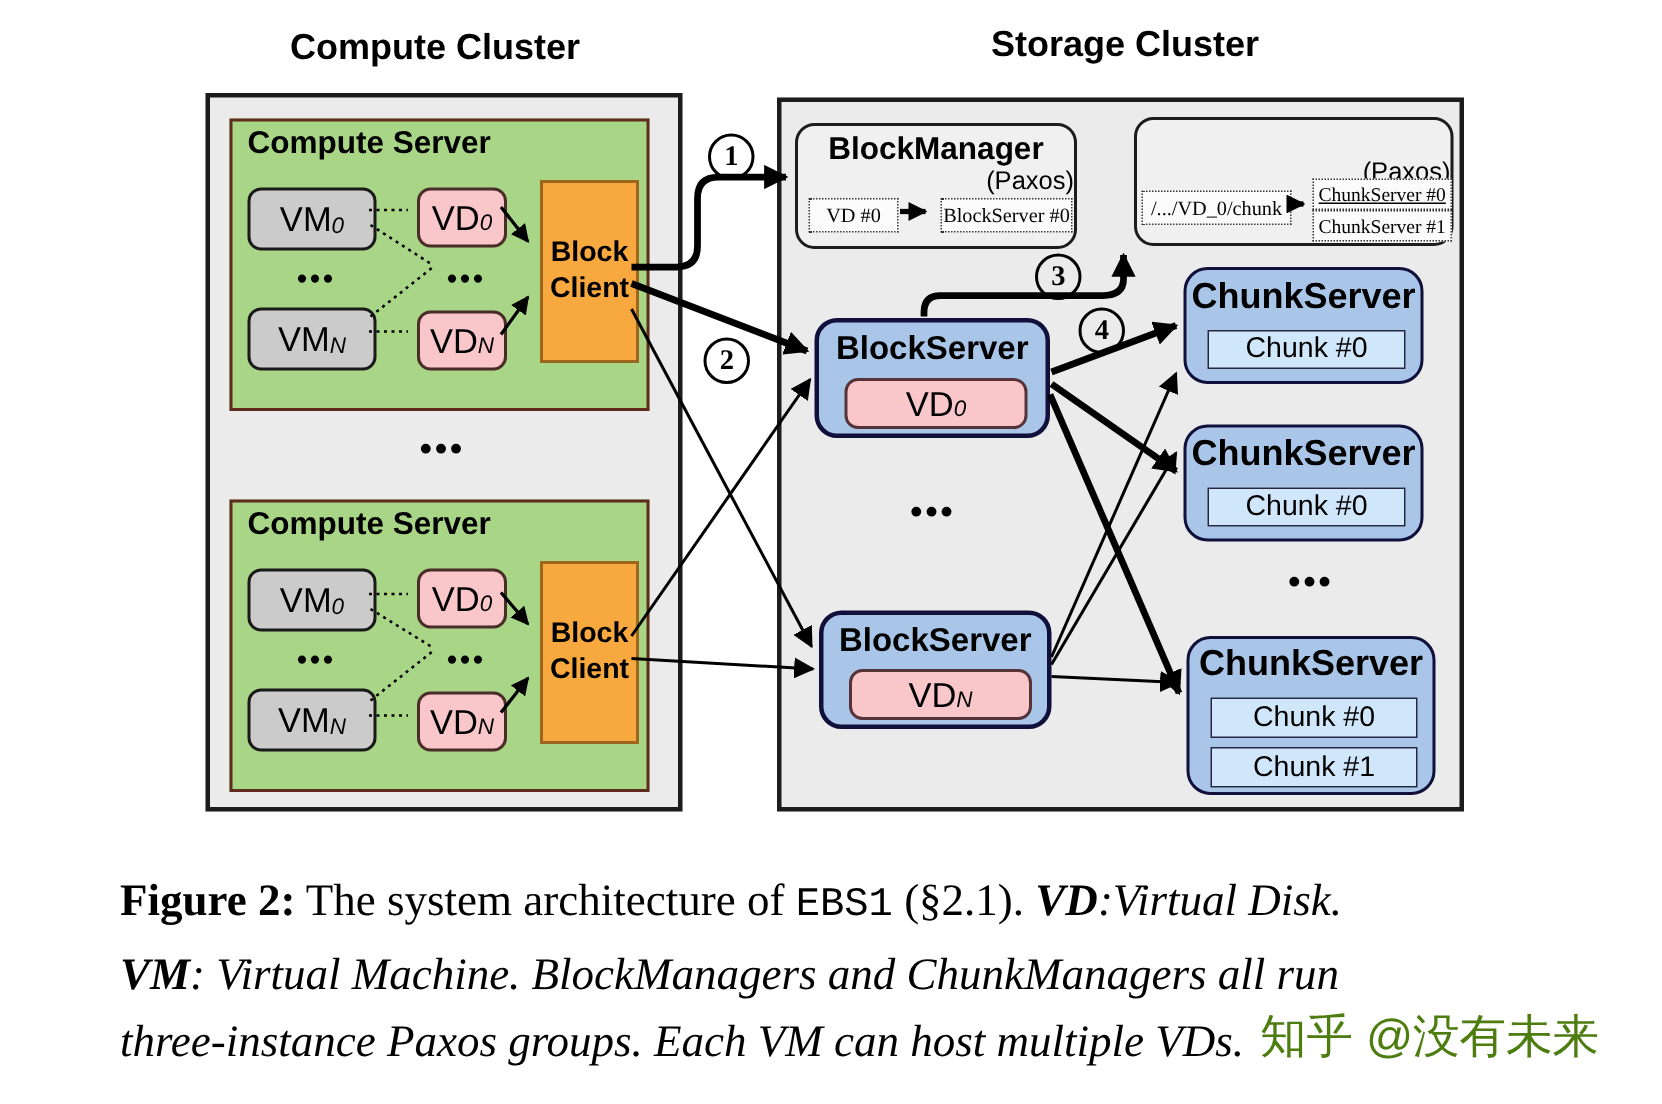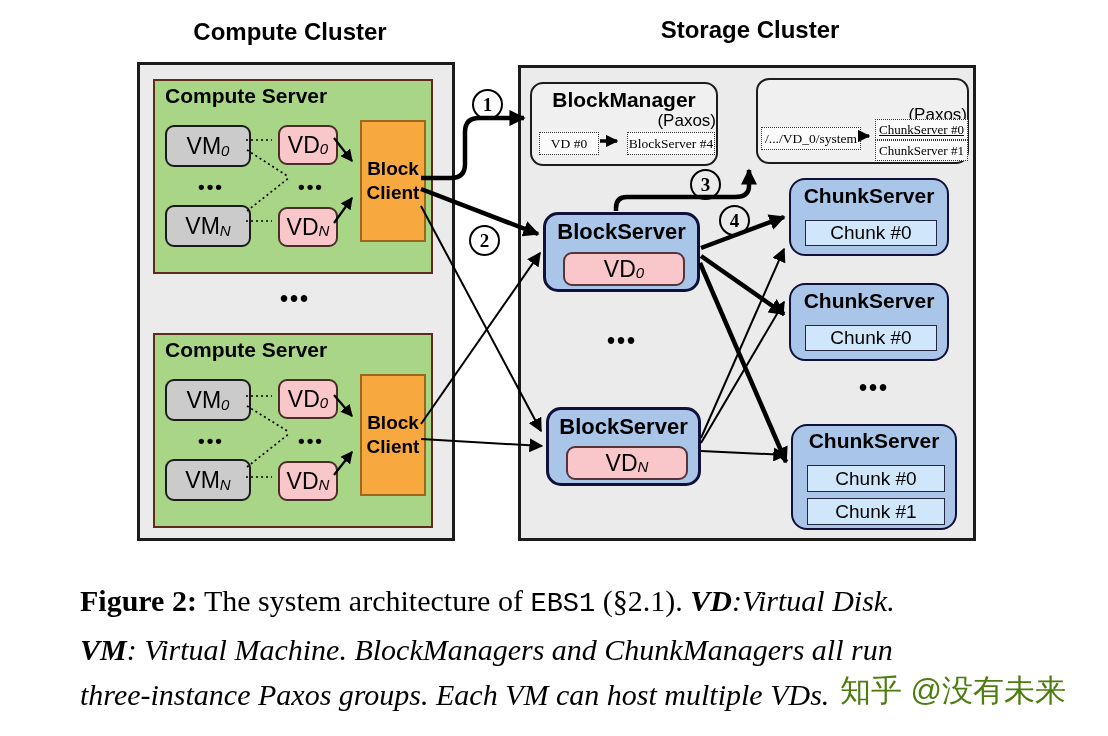--- a/index.html
+++ b/index.html
@@ -21,21 +21,21 @@
   .manager{position:absolute;box-sizing:border-box;background:var(--manager_bg);border:2.2px solid #1c1c1c;border-radius:13px;z-index:1;}
   .manager-title{position:absolute;left:0;width:100%;text-align:center;font-weight:bold;font-size:21px;}
   .manager-sub{position:absolute;left:0;width:100%;text-align:right;font-size:17px;}
   .dotted-box{position:absolute;box-sizing:border-box;background:#fbfbfb;border:1.6px dotted #333;
       font-family:"Liberation Serif",serif;font-size:13.5px;display:flex;align-items:center;justify-content:center;white-space:nowrap;}
   .block-server{position:absolute;box-sizing:border-box;background:var(--blue_server);border:3px solid var(--blue_border);border-radius:15px;z-index:1;}
   .bs-title{position:absolute;left:0;width:100%;text-align:center;font-weight:bold;font-size:22px;}
   .vd-inner{position:absolute;box-sizing:border-box;background:var(--pink);border:2.2px solid #553338;border-radius:9px;
       display:flex;align-items:center;justify-content:center;font-size:23px;}
   .chunk-server{position:absolute;box-sizing:border-box;background:var(--blue_server);border:2.6px solid var(--blue_border);border-radius:16px;z-index:1;}
-  .cs-title{position:absolute;left:0;width:100%;text-align:center;font-weight:bold;font-size:21px;}
+  .cs-title{position:absolute;left:0;width:100%;text-align:center;font-weight:bold;font-size:24px;}
   .chunk-box{position:absolute;box-sizing:border-box;background:var(--chunk_fill);border:1.8px solid #25253f;
       font-family:Liberation Sans, sans-serif;font-size:19px;display:flex;align-items:center;justify-content:center;}
   .overlay{position:absolute;left:0;top:0;z-index:3;pointer-events:none;}
   .step-circle{position:absolute;width:27px;height:27px;border:2.6px solid #000;border-radius:50%;
       display:flex;align-items:center;justify-content:center;font-family:"Liberation Serif",serif;font-weight:bold;font-size:19px;z-index:4;}
   .caption{position:absolute;left:80px;top:578px;width:1000px;font-family:"Liberation Serif",serif;font-size:30px;z-index:5;}
   .caption .line{white-space:nowrap;line-height:45px;}
   .fig-label{font-weight:bold;}
   .code{font-family:"Liberation Mono",monospace;font-size:27px;}
   .term{font-weight:bold;font-style:italic;}
@@ -99,26 +99,26 @@
       </div>
     </div>
   </div>
 
   <div class="cluster" style="left:518px;top:65px;width:458px;height:476px;"></div>
 
   <div class="manager" style="left:530px;top:82px;width:188px;height:84px;">
     <div class="manager-title" style="top:4px;">BlockManager</div>
     <div class="manager-sub" style="top:27px;">(Paxos)</div>
     <div class="dotted-box" style="left:7px;top:48px;width:60px;height:23px;">VD #0</div>
-    <div class="dotted-box" style="left:95px;top:48px;width:88px;height:23px;">BlockServer #4</div>
+    <div class="dotted-box" style="left:95px;top:48px;width:88px;height:23px;">BlockServer #0</div>
   </div>
 
   <div class="manager" style="left:756px;top:78px;width:213px;height:86px;">
     <div class="manager-sub" style="top:25px;">(Paxos)</div>
-    <div class="dotted-box" style="left:3px;top:47px;width:100px;height:23px;">/.../VD_0/system</div>
+    <div class="dotted-box" style="left:3px;top:47px;width:100px;height:23px;">/.../VD_0/chunk</div>
     <div class="dotted-box" style="left:117px;top:39px;width:93px;height:21px;font-size:13px;text-decoration:underline;">ChunkServer #0</div>
     <div class="dotted-box" style="left:117px;top:60px;width:93px;height:21px;font-size:13px;">ChunkServer #1</div>
   </div>
 
   <div class="block-server" style="left:543px;top:212px;width:157px;height:80px;">
     <div class="bs-title" style="top:4px;">BlockServer</div>
     <div class="vd-inner" style="left:17px;top:37px;width:122px;height:34px;">
       <span>VD</span>
         <span class="sub" style="margin-bottom:3px;">0</span>
     </div>

